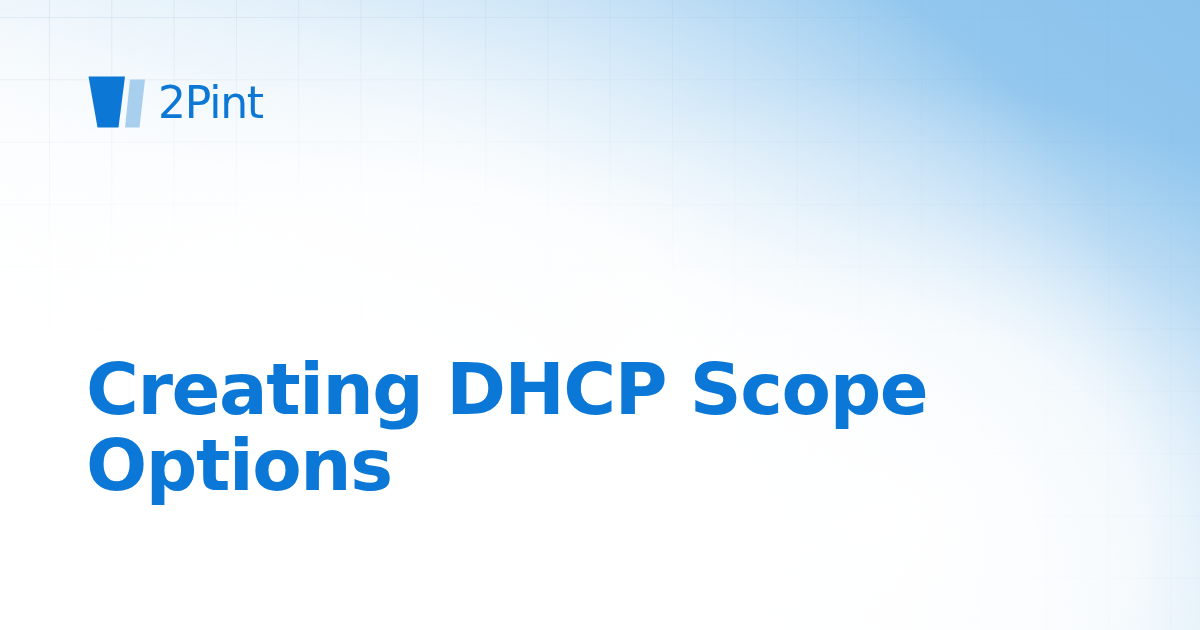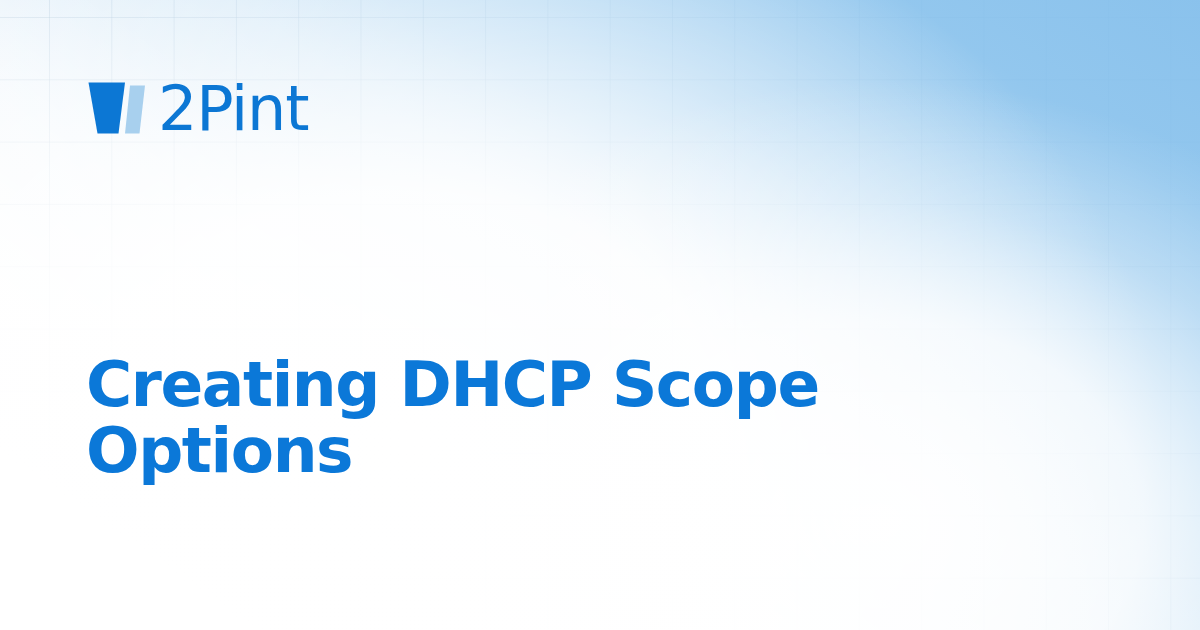--- a/index.html
+++ b/index.html
@@ -113,38 +113,38 @@
 
   .logo-mark {
     display: block;
     width: 62px;
     height: 52px;
   }
 
   .logo-word {
     display: block;
     font-family: "DejaVu Sans", "Liberation Sans", sans-serif;
-    font-size: 62px;
+    font-size: 44px;
     font-weight: 400;
     letter-spacing: -1.2px;
     line-height: 1;
     color: #0C77D4;
     white-space: nowrap;
     margin-top: 2px;
   }
 
   
   .headline {
     position: absolute;
     left: 86px;
     top: 352px;
     width: 1010px;
     margin: 0;
     font-family: "DejaVu Sans", "Liberation Sans", sans-serif;
-    font-size: 63px;
+    font-size: 72px;
     font-weight: 700;
     line-height: 1.05;
     letter-spacing: -1.4px;
     color: #0B78D8;
     white-space: pre-line;
   }
 </style>
 </head>
 <body>
 

